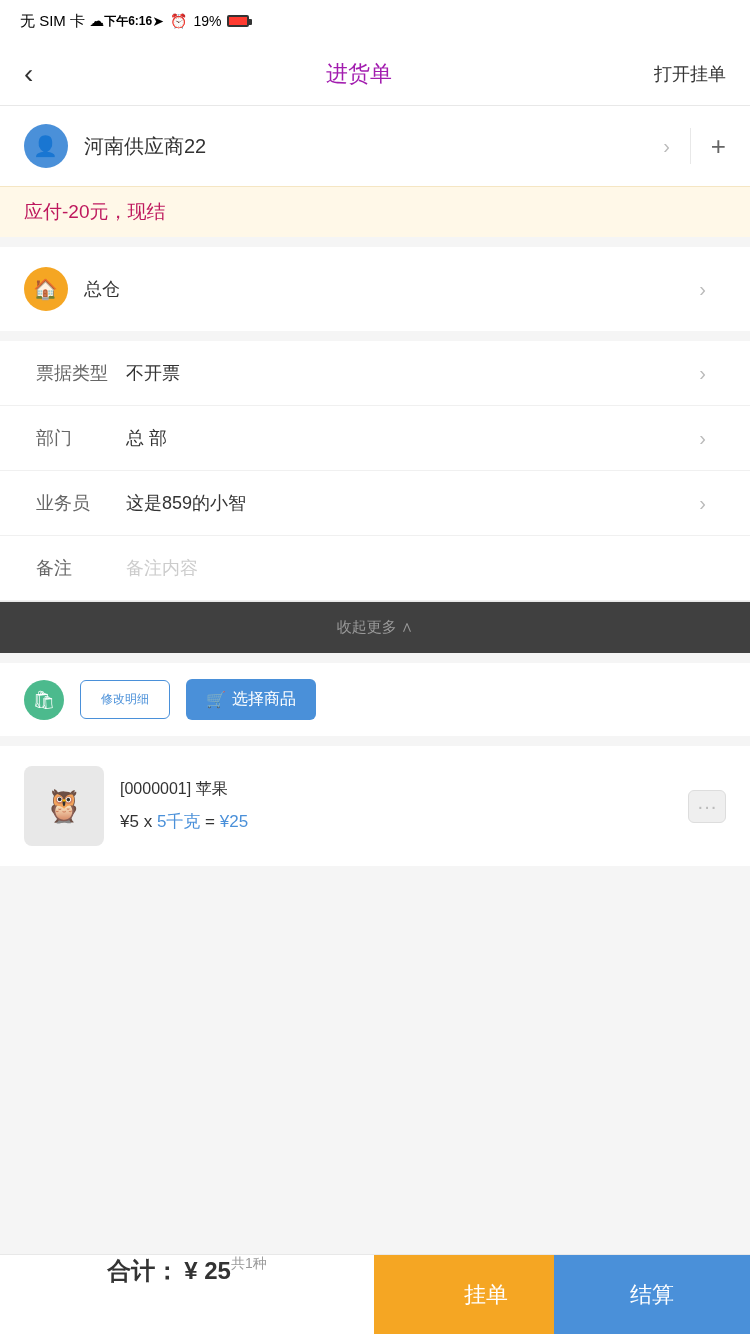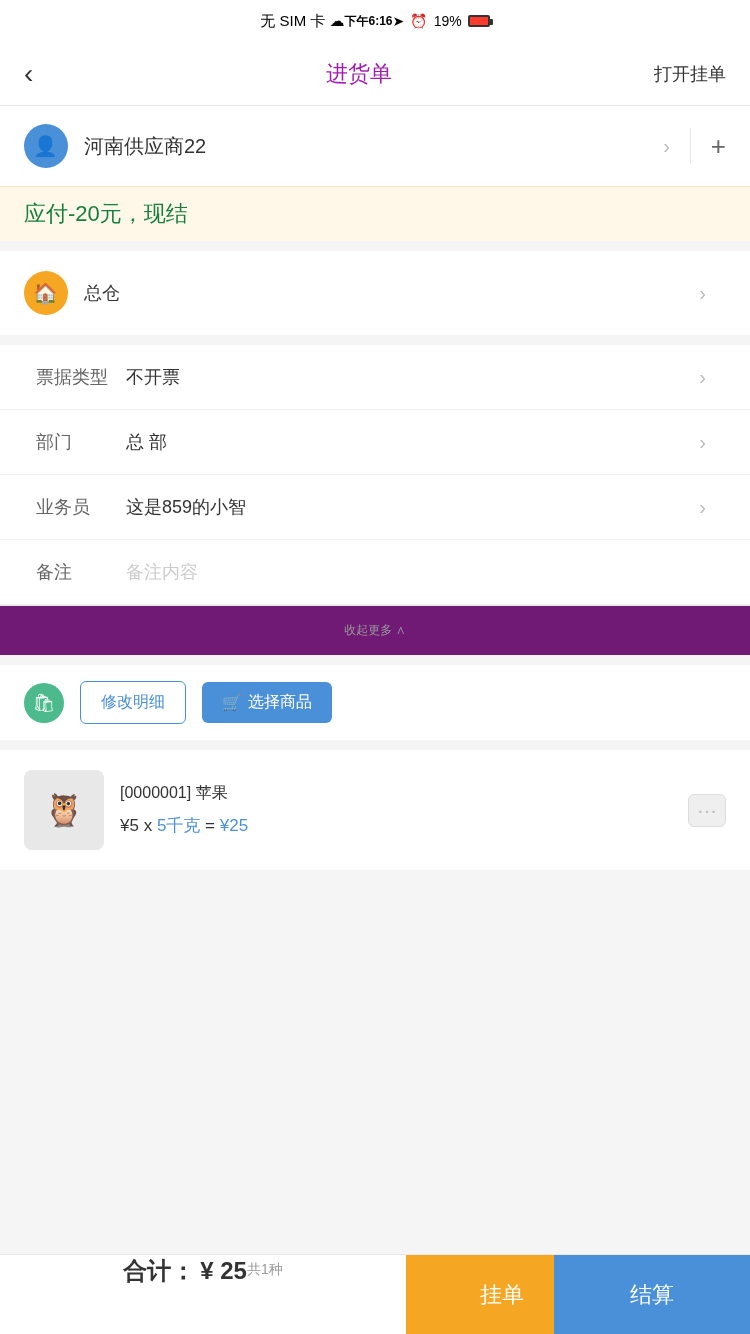--- a/index.html
+++ b/index.html
@@ -11,21 +11,21 @@
       min-height: 1334px;
       overflow-x: hidden;
     }
 
     
     .status-bar {
       height: 42px;
       background: #fff;
       display: flex;
       align-items: center;
-      justify-content: center;
+      justify-content: flex-start;
       padding: 0 20px;
       font-size: 14px;
     }
     .status-left { display: flex; align-items: center; gap: 8px; font-size: 15px; }
     .status-center { font-size: 12px; font-weight: 700; }
     .status-right { display: flex; align-items: center; gap: 6px; font-size: 14px; }
     .battery-icon {
       display: inline-block;
       width: 22px; height: 12px;
       border: 2px solid #333;
@@ -111,22 +111,22 @@
       width: 1px;
       height: 36px;
       background: #e8e8e8;
       margin-right: 20px;
     }
 
     
     .warning-banner {
       background: #fff8e8;
       padding: 12px 24px;
-      font-size: 22px;
-      color: #15803d;
+      font-size: 19px;
+      color: #be185d;
       border-top: 1px solid #f5e6c3;
     }
 
     
     .info-row {
       display: flex;
       align-items: center;
       padding: 20px 24px;
       background: #fff;
       border-bottom: 1px solid #f0f0f0;
@@ -152,24 +152,24 @@
       flex: 1;
       font-size: 18px;
       color: #333;
     }
     .info-value.placeholder {
       color: #ccc;
     }
 
     
     .collapse-row {
-      background: #701a75;
+      background: #404040;
       text-align: center;
       padding: 16px;
-      font-size: 12px;
+      font-size: 15px;
       color: #999;
       cursor: pointer;
       border-top: 1px solid #e8e8e8;
     }
 
     
     .products-header {
       background: #fff;
       display: flex;
       align-items: center;
@@ -189,21 +189,21 @@
       flex: 1;
       font-size: 18px;
       color: #333;
     }
     .btn-outline {
       border: 1.5px solid #4a90d9;
       color: #4a90d9;
       background: #fff;
       padding: 10px 20px;
       border-radius: 6px;
-      font-size: 16px;
+      font-size: 12px;
       cursor: pointer;
     }
     .btn-filled {
       background: #4a90d9;
       color: #fff;
       border: none;
       padding: 10px 20px;
       border-radius: 6px;
       font-size: 16px;
       cursor: pointer;
@@ -278,24 +278,24 @@
       font-size: 18px;
       color: #333;
     }
     .bottom-total-main span {
       font-size: 24px;
       font-weight: 600;
     }
     .bottom-total-sub {
       font-size: 14px;
       color: #999;
-      margin-top: 6px;
+      margin-top: 0;
     }
     .bottom-btn-pending {
-      width: 148px;
+      width: 180px;
       background: #f5a623;
       color: #fff;
       font-size: 22px;
       border: none;
       cursor: pointer;
       display: flex;
       align-items: center;
       justify-content: center;
       padding-left: 44px;
     }

